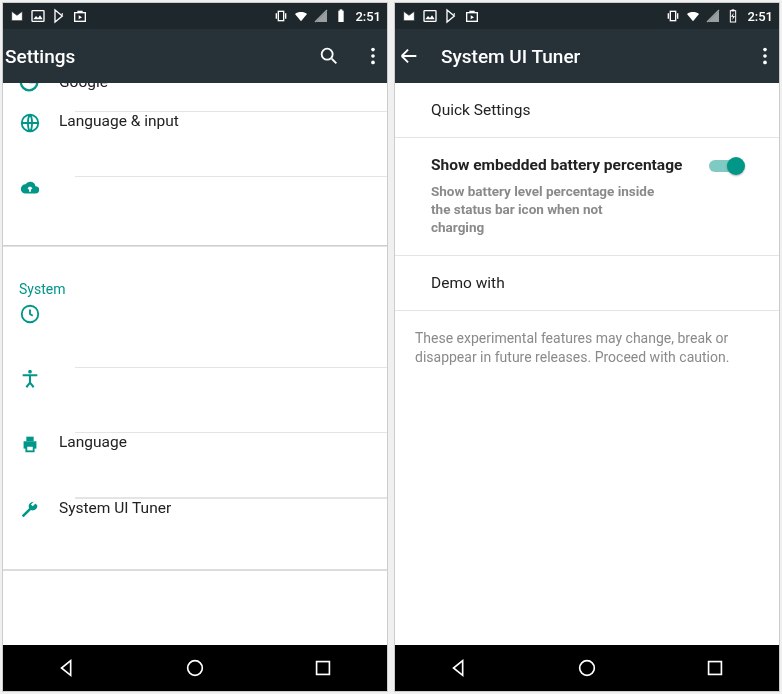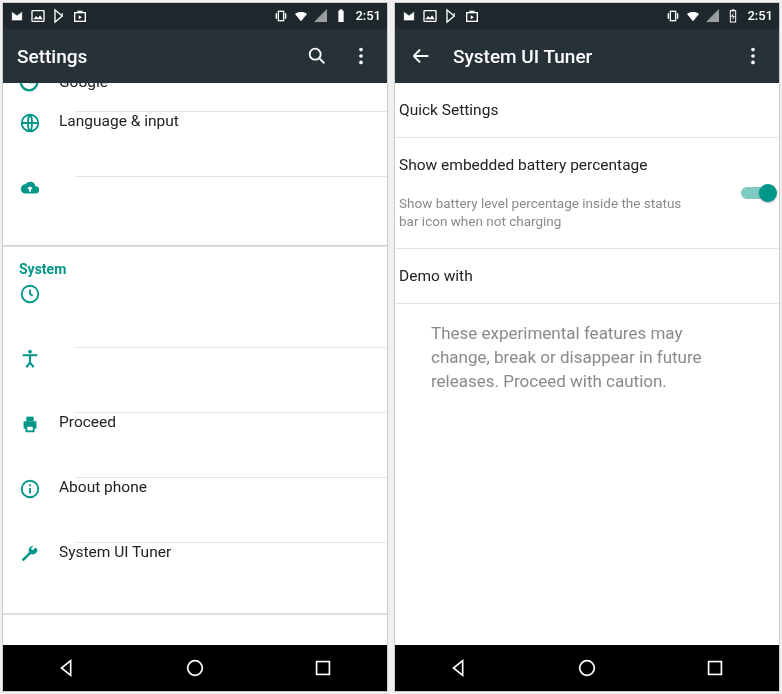--- a/index.html
+++ b/index.html
@@ -24,33 +24,33 @@
   .statusbar {
     height: 26px;
     background: #1e272b;
     color: #fff;
     display: flex;
     align-items: center;
     padding: 0 6px;
     font-size: 13px;
   }
   .sb-left { display: flex; gap: 5px; align-items: center; }
-  .sb-right { margin-left: auto; display: flex; gap: 4px; }
+  .sb-right { margin-left: auto; display: flex; gap: 4px; align-items: center; }
   .sb-ico { width: 16px; height: 16px; display:flex; align-items:center; justify-content:center; }
   .sb-ico svg { width:16px; height:16px; fill:#fff; }
   .sb-grey svg { fill:#9aa0a2; }
   .sb-time { font-size:13px; font-weight:500; margin-left:2px; }
 
   .appbar {
     height: 54px;
     background: #263238;
     color: #fff;
     display: flex;
     align-items: center;
-    padding: 0 14px;
+    padding: 0 2px;
   }
   .appbar .title { font-size: 19px; font-weight: 500; }
   .appbar .spacer { flex:1; }
   .appbar .ab-ico { width:24px; height:24px; margin-left:20px; display:flex; align-items:center; justify-content:center; cursor:pointer;}
   .appbar .ab-ico svg { width:22px; height:22px; fill:#fff; }
   .appbar .back { width:24px; height:24px; margin-right:20px; display:flex; align-items:center; justify-content:center; cursor:pointer;}
   .appbar .back svg { width:22px; height:22px; fill:#fff; }
 
   .content { flex:1; overflow:hidden; background:#fff; position:relative;}
   .list-row {
@@ -78,59 +78,60 @@
     margin-left:72px;
   }
   .section-div {
     height:2px;
     background:#e0e0e0;
     box-shadow: 0 1px 0 #d0d0d0 inset;
   }
   .section-header {
     padding: 14px 16px 6px 16px;
     font-size:14px;
-    font-weight:700;
+    font-weight:400;
     color:#009688;
+    margin-top:20px;
   }
   .truncated-row {
     height:28px;
     padding: 0 16px;
     display:flex;
     align-items:flex-start;
     overflow:hidden;
   }
   .truncated-row .half-circle {
      width:22px; height:11px; overflow:hidden; position:relative;
   }
   .truncated-row .half-circle svg { width:22px; height:22px; fill:#009688; position:relative; top:-11px;}
   .truncated-row .lbl { margin-left:18px; font-size:15.5px; color:#222; position:relative; top:-10px;}
 
   
   .r-row {
-    padding: 18px 4px;
+    padding: 18px 36px;
     border-bottom:1px solid #e4e4e4;
     cursor:pointer;
   }
   .r-title { font-size:15.5px; color:#222; }
-  .r-sub { font-size:13.5px; color:#8a8a8a; margin-top:20px; line-height:1.35; padding-right:50px;}
-  .r-row.toggle { display:flex; align-items:center; }
+  .r-sub { font-size:13.5px; color:#8a8a8a; margin-top:8px; line-height:1.35; padding-right:50px;}
+  .r-row.toggle { display:flex; align-items:flex-start;font-weight:bold; }
   .r-row.toggle .txt { flex:1; }
   .switch {
     width:34px; height:20px; position:relative;
   }
   .switch .track {
     position:absolute; top:4px; left:0; width:30px; height:12px; background:#7fcac3; border-radius:6px;
   }
   .switch .thumb {
     position:absolute; top:1px; right:-2px; width:18px; height:18px; background:#009688; border-radius:50%;
     box-shadow:0 1px 2px rgba(0,0,0,.3);
   }
   .footnote {
-    padding: 18px 36px;
-    font-size:17px;
+    padding: 18px 20px;
+    font-size:14px;
     color:#8a8a8a;
     line-height:1.4;
   }
 
   .navbar {
     height:46px;
     background:#000;
     display:flex;
     align-items:center;
     justify-content:space-around;
@@ -270,34 +271,24 @@
     <div class="divider-inset"></div>
 
     <div class="list-row">
       <span class="list-ico">
           <svg viewBox="0 0 24 24">
             <rect x="5" y="9" width="14" height="8" fill="#009688"></rect>
             <rect x="8" y="4" width="8" height="5" fill="#009688"></rect>
             <rect x="8" y="14" width="8" height="6" fill="#fff" stroke="#009688" stroke-width="2"></rect>
           </svg>
         </span>
-      <span class="list-label">Proceed</span>
-    </div>
-    <div class="divider-inset"></div>
-
-    <div class="list-row">
-      <span class="list-ico">
-          <svg viewBox="0 0 24 24">
-            <circle cx="12" cy="12" r="9" fill="none" stroke="#009688" stroke-width="2"></circle>
-            <circle cx="12" cy="8" r="1.2" fill="#009688"></circle>
-            <path d="M12 11v6" stroke="#009688" stroke-width="2"></path>
-          </svg>
-        </span>
-      <span class="list-label">About phone</span>
-    </div>
+      <span class="list-label">Language</span>
+    </div>
+    <div class="divider-inset"></div>
+
     <div class="divider-inset"></div>
 
     <div class="list-row">
       <span class="list-ico">
           <svg viewBox="0 0 24 24">
             <path d="M20 7a5 5 0 01-7 5L5 20l-2-2 8-8a5 5 0 015-7l-3 3 2 2 3-3z" fill="#009688"></path>
           </svg>
         </span>
       <span class="list-label">System UI Tuner</span>
     </div>

